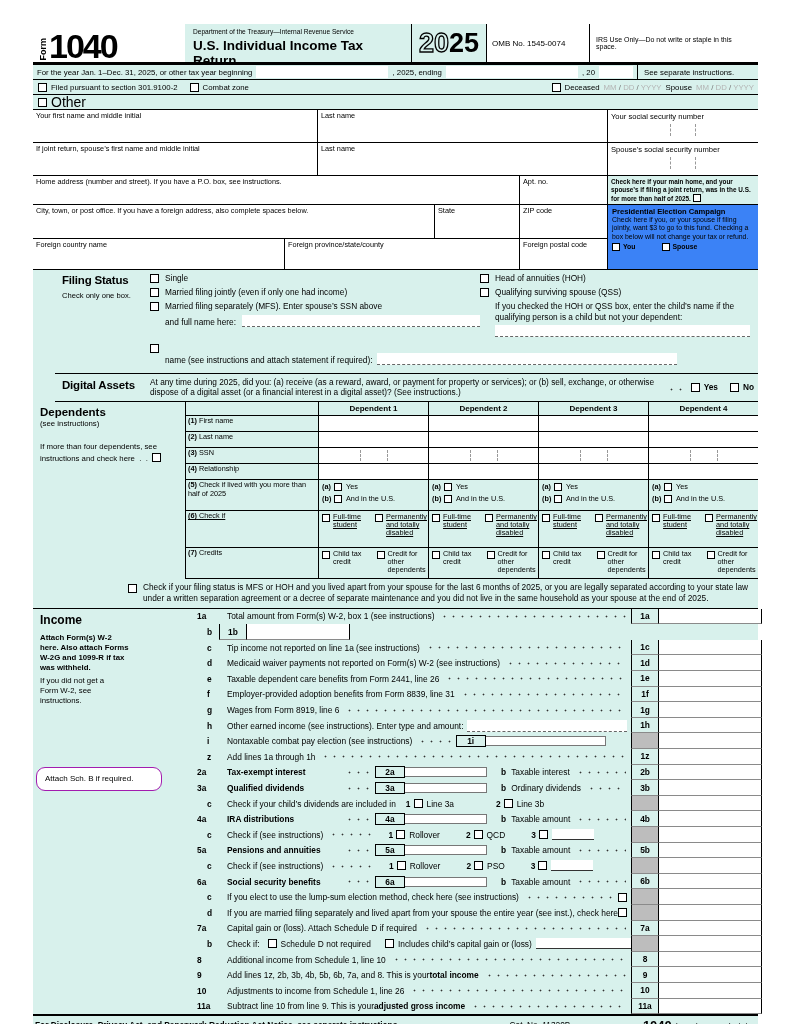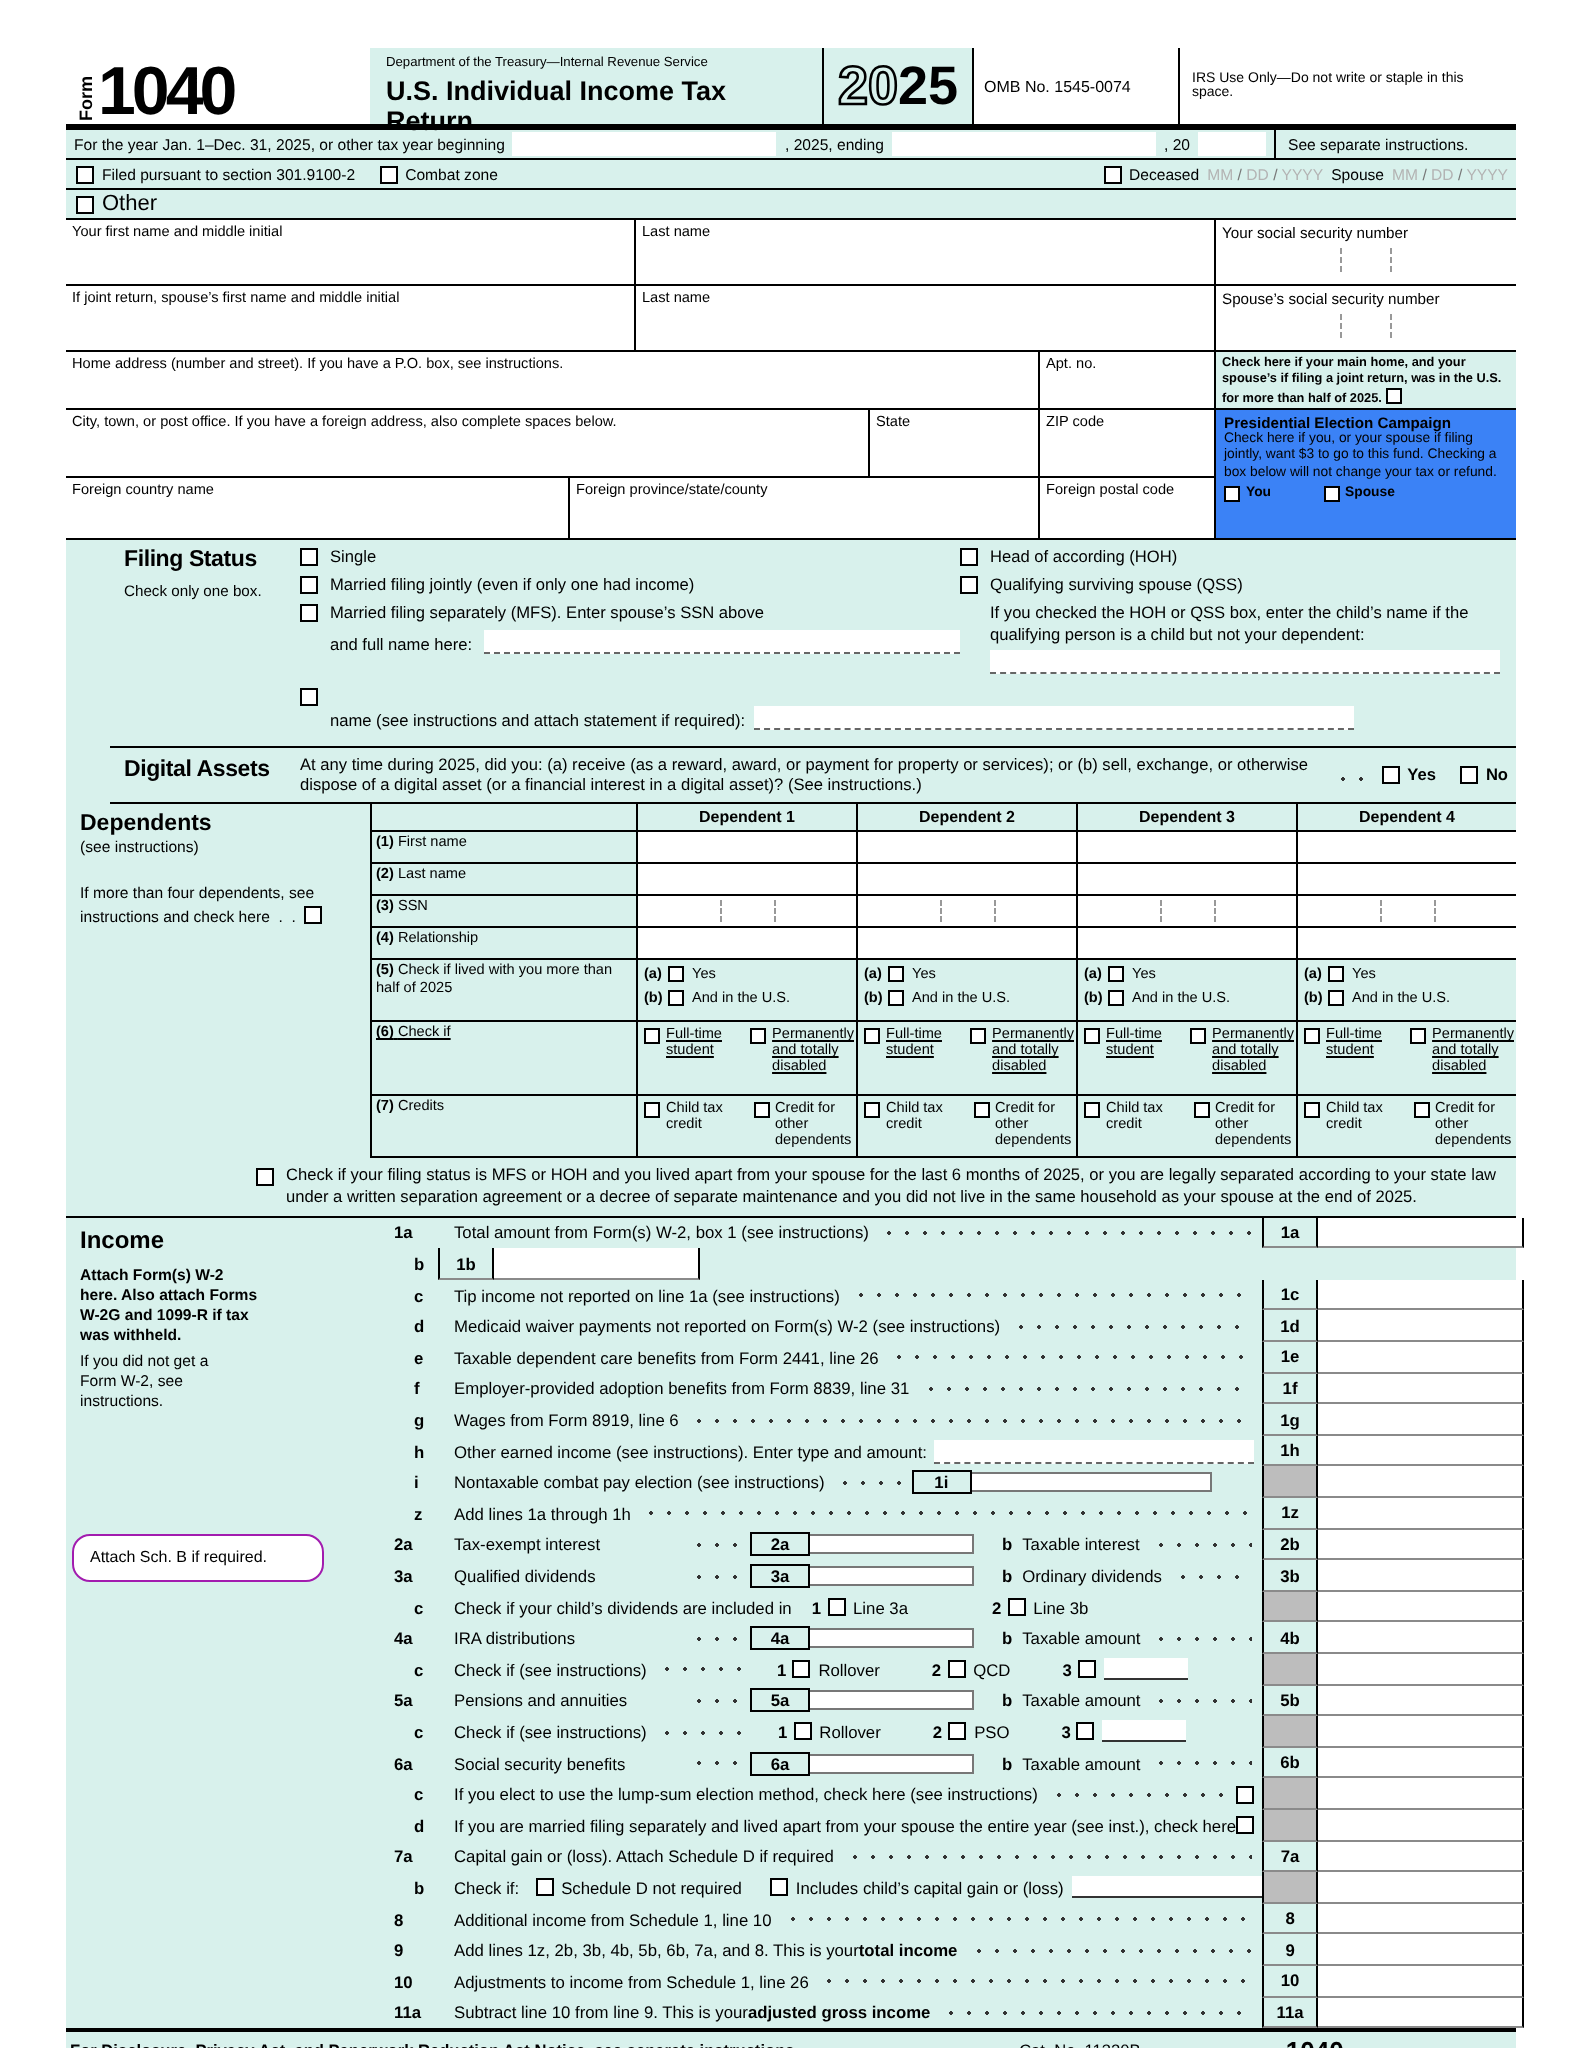--- a/index.html
+++ b/index.html
@@ -31,21 +31,21 @@
   .h-irs { width:168px; background:#fff; display:flex; align-items:center; padding:0 6px; font-size:7px; }
 
   
   .yearline { display:flex; align-items:center; height:15px; border-bottom:1px solid #000; font-size:7.8px; }
   .yearline .lbl { padding-left:4px; }
   .yearline .fill { flex:1; background:#fff; align-self:stretch; margin:1px 4px; }
   .yearline .sep { border-left:1px solid #000; align-self:stretch; display:flex; align-items:center; width:121px; padding-left:6px; flex:none; }
   .cbrow { display:flex; align-items:center; height:15px; border-bottom:1px solid #000; font-size:7.8px; gap:4px; padding-left:5px; }
   .gray-mask { color:#b3b3b3; }
   .gray-mask b { color:#777; font-weight:400; }
-  .otherrow { display:flex; align-items:center; height:15px; border-bottom:1.5px solid #000; font-size:11px; gap:4px; padding-left:5px; }
+  .otherrow { display:flex; align-items:center; height:15px; border-bottom:1.5px solid #000; font-size:14px; gap:4px; padding-left:5px; }
 
   
   .ngrid { font-size:7.3px; }
   .nrow { display:flex; align-items:stretch; }
   .ncell { background:#fff; border-right:1px solid #000; border-bottom:1px solid #000; padding:2px 3px; }
   .ncell:last-child { border-right:0; }
   .nlab { line-height:1.15; }
   .ssncell { background:#fff; border-bottom:1px solid #000; padding:2px 3px; }
   .ssncell .t { font-weight:400; font-size:7.6px; }
   .ssndash { display:flex; justify-content:center; gap:24px; margin-top:3px; }
@@ -112,21 +112,21 @@
   .inc-side .b2 { font-size:7.8px; margin-top:3px; line-height:1.3; width:80px; }
   .schb { position:absolute; left:3px; top:158px; width:126px; border:1px solid #a21caf; border-radius:9px; background:#fff; padding:6px 8px; font-size:8px; line-height:1.3; }
   .ilines { flex:1; display:flex; flex-direction:column; }
   .irow { display:flex; align-items:center; height:15.6px; flex:none; }
   .irow .n { width:34px; flex:none; text-align:left; font-weight:700; font-size:8.4px; padding-left:12px; }
   .irow .n.sub { padding-left:22px; }
   .irow .t { flex:1; display:flex; align-items:center; font-size:8.4px; padding-left:8px; overflow:hidden; white-space:nowrap; }
   .irow .rl { width:28px; flex:none; align-self:stretch; border-left:1px solid #000; border-right:1px solid #000; border-bottom:1px solid #8a8a8a; display:flex; align-items:center; justify-content:center; font-weight:700; font-size:8.4px; }
   .irow .ra { width:103px; flex:none; align-self:stretch; background:#fff; border-bottom:1px solid #8a8a8a; border-right:1px solid #000; }
   .irow .rl.gray { background:#bdbdbd; }
-  .lead115 { width:112px; flex:none; }
+  .lead115 { width:112px; flex:none;font-weight:bold; }
   .ilabel { width:30px; flex:none; align-self:stretch; border:1px solid #000; border-bottom:1px solid #000; display:flex; align-items:center; justify-content:center; font-weight:700; background:#d8f1ec; }
   .ibox { width:82px; flex:none; align-self:stretch; background:#fff; border:1px solid #777; border-left:0; margin:1px 0; }
   .bpart { display:flex; align-items:center; flex:1; margin-left:14px; }
   .bpart b { margin-right:5px; }
   .num1 { font-weight:700; margin:0 3px 0 10px; }
   .underline-input { width:42px; background:#fff; border-bottom:1px solid #333; height:11px; margin-left:4px; }
   .wideline { width:95px; background:#fff; border-bottom:1px solid #333; height:11px; margin-left:4px; }
 
   
   .footer { display:flex; align-items:center; height:18px; font-size:8.3px; padding:0 2px; }
@@ -292,21 +292,21 @@
                 <span>Married filing separately (MFS). Enter spouse’s SSN above</span>
               </div>
           <div class="fs-line indent" style="align-items:flex-end">
             <span>and full name here:</span>
             <span class="dashinput" style="flex:1"></span>
           </div>
         </div>
         <div class="fs-right">
           <div class="fs-line">
                 <span class="cb"></span>
-                <span>Head of according (HOH)</span>
+                <span>Head of annuities (HOH)</span>
               </div>
           <div class="fs-line">
                 <span class="cb"></span>
                 <span>Qualifying surviving spouse (QSS)</span>
               </div>
           <div class="fs-note">If you checked the HOH or QSS box, enter the child’s name if the qualifying person is a child but not your dependent:</div>
           <div class="dashinput indent" style="margin-right:4px"></div>
         </div>
       </div>
       <div class="fs-line" style="margin-top:6px">

